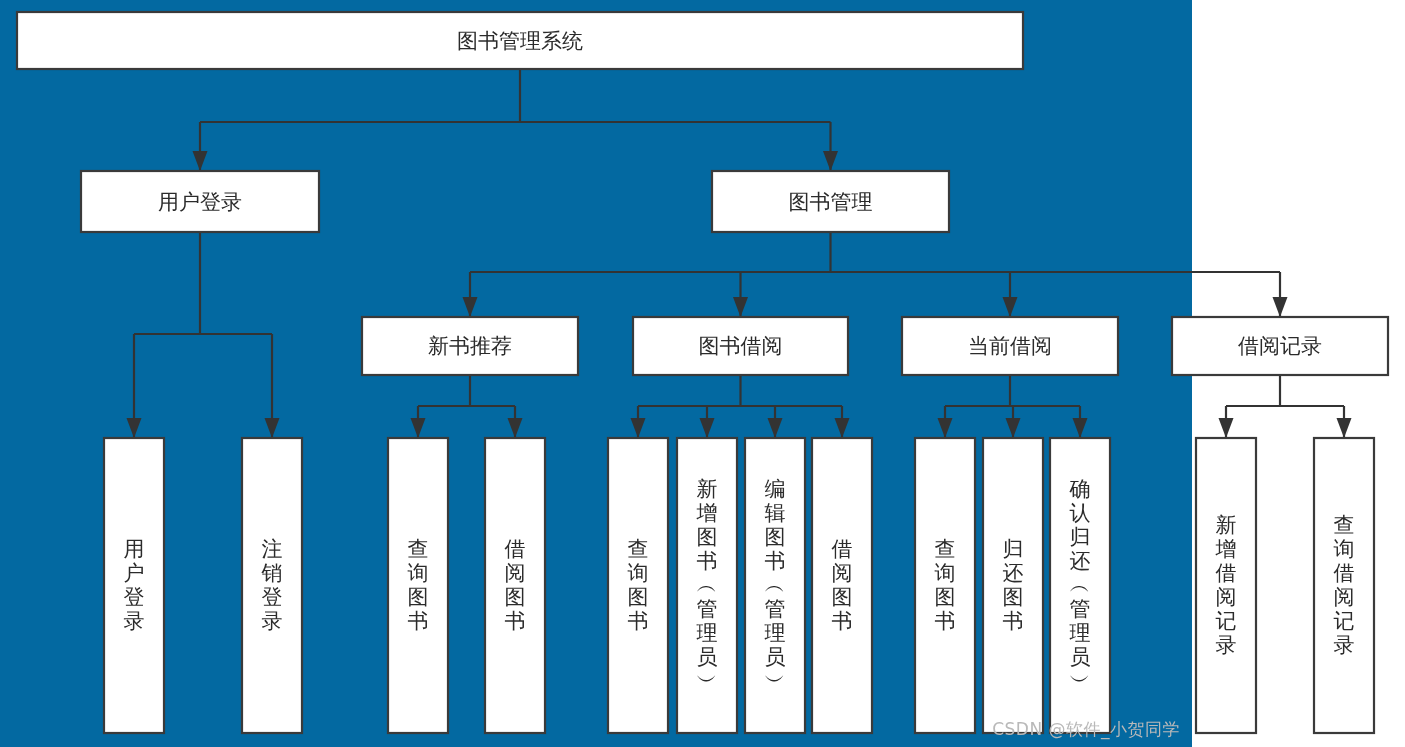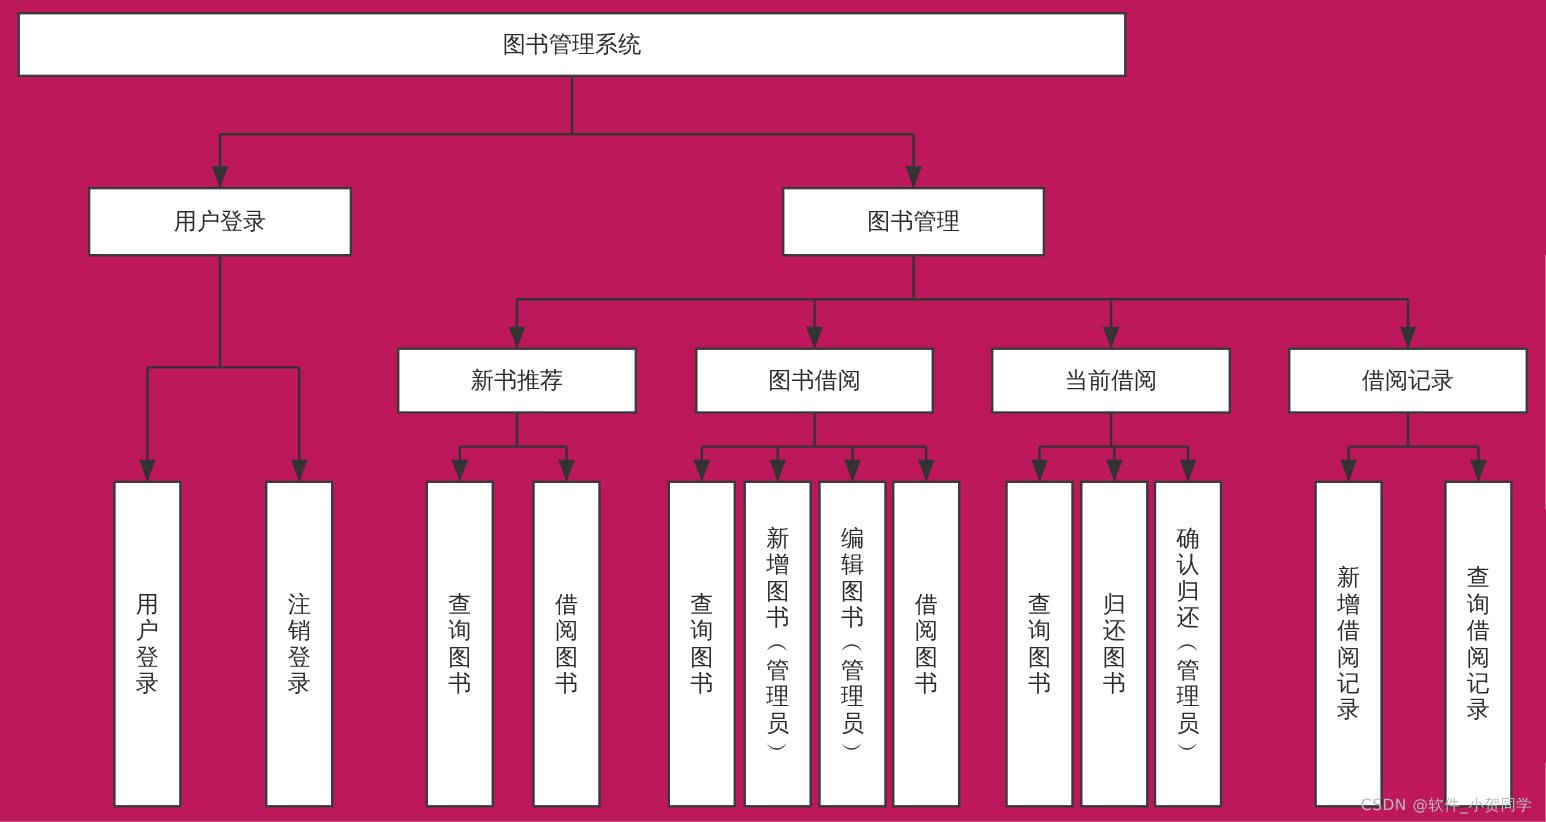--- a/index.html
+++ b/index.html
@@ -9,23 +9,23 @@
     background: #ffffff;
   }
   body {
     width: 1405px;
     height: 747px;
     font-family: "DejaVu Sans", "Liberation Sans", sans-serif;
     overflow: hidden;
   }
   #diagram-root {
     position: relative;
-    width: 1405px;
+    width: 1192px;
     height: 747px;
-    background: #be185d;
+    background: #0369a1;
     text-align: right;
   }
   svg#tree-svg {
     position: absolute;
     left: 0;
     top: 0;
     width: 1405px;
     height: 747px;
     display: block;
   }
@@ -55,21 +55,21 @@
     font-family: "DejaVu Sans", "Liberation Sans", sans-serif;
     font-size: 21px;
     fill: #2b2b2b;
     text-anchor: middle;
   }
   .watermark {
     position: absolute;
     right: 12px;
     bottom: 6px;
     font-family: "DejaVu Sans", "Liberation Sans", sans-serif;
-    font-size: 14px;
+    font-size: 17px;
     color: #b9b9b9;
     letter-spacing: 0.5px;
     white-space: nowrap;
     user-select: none;
   }
 </style>
 </head>
 <body>
 
 <div id="diagram-root">

